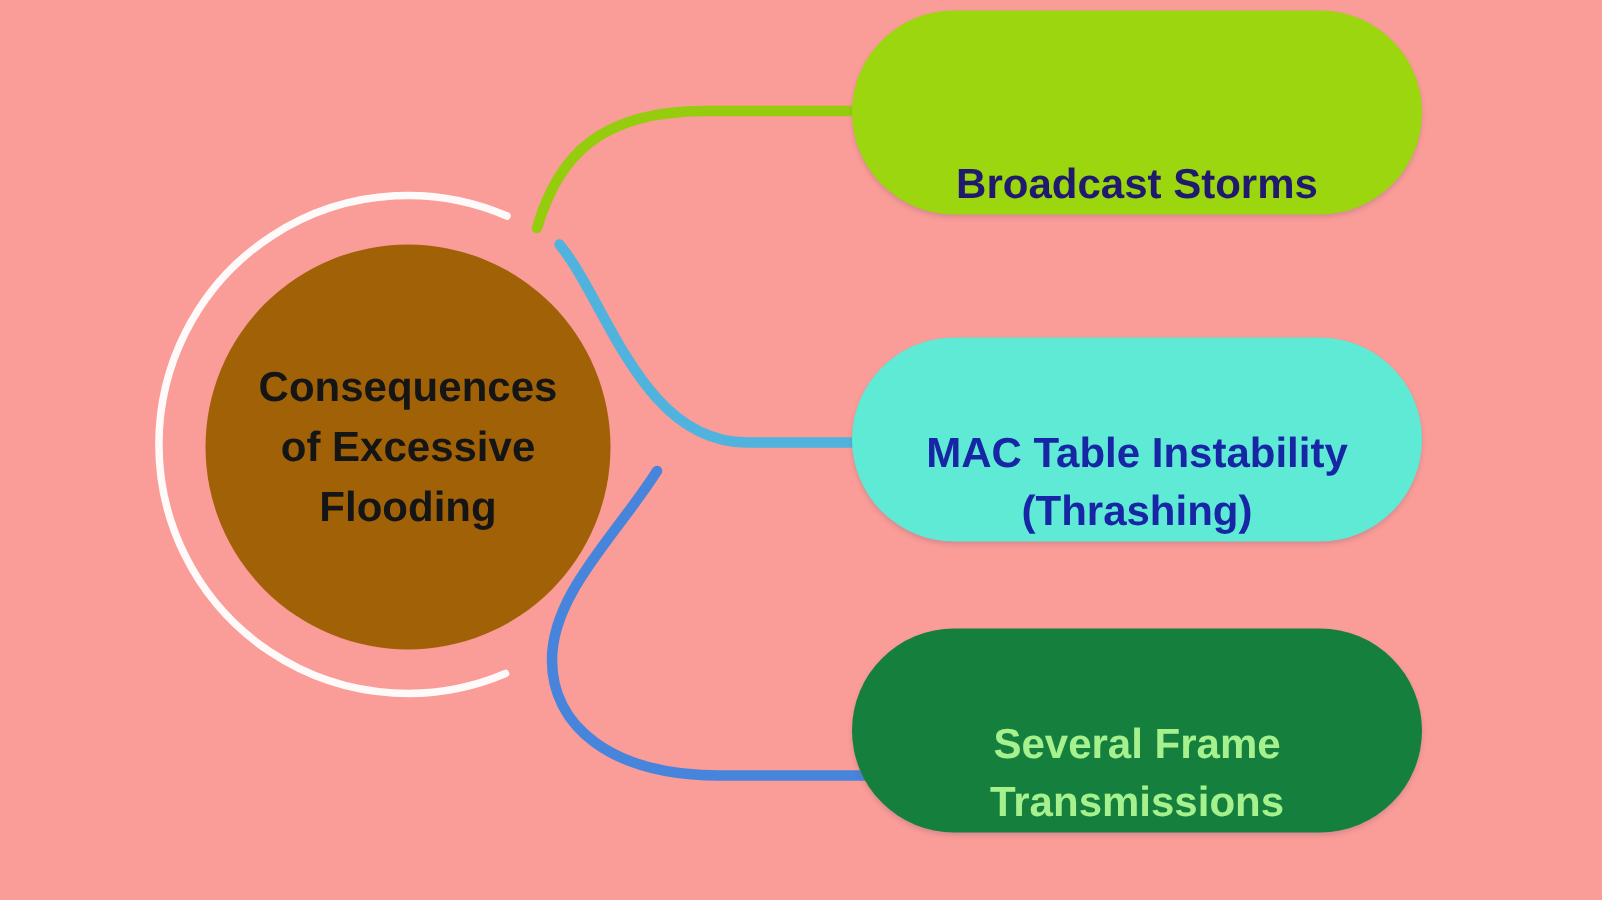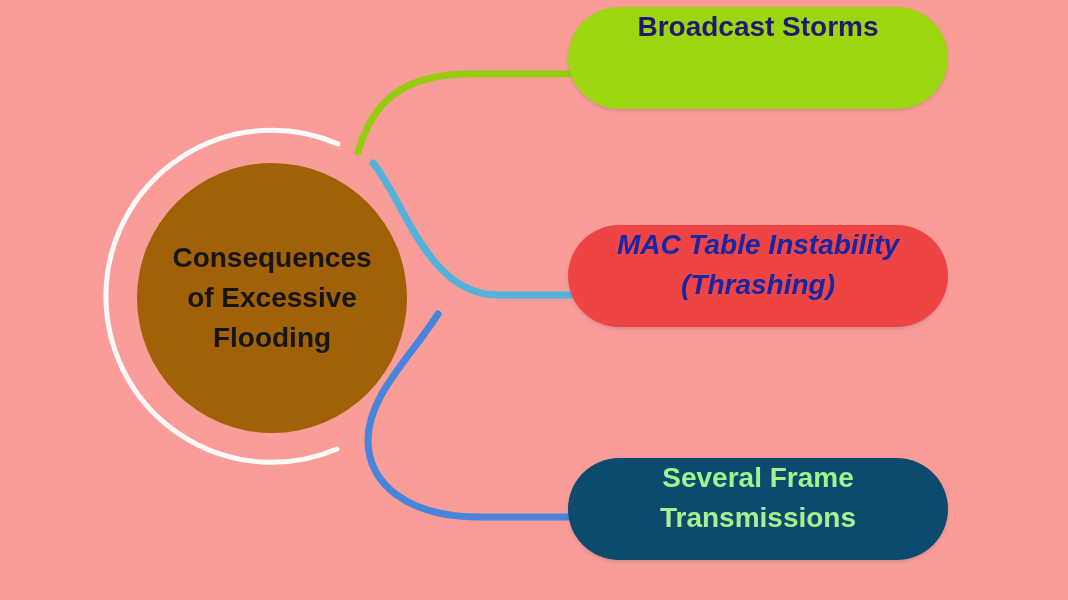--- a/index.html
+++ b/index.html
@@ -40,37 +40,37 @@
     width: 205px;
     font-size: 28px;
     font-weight: 700;
     line-height: 1.43;
     color: #151515;
   }
   .pill {
     position: absolute;
     left: 568px;
     width: 380px;
-    height: 102px;
+    height: 136px;
     border-radius: 70px;
     display: flex;
-    align-items: flex-start;
+    align-items: flex-end;
     justify-content: center;
     text-align: center;
     box-shadow: 0 2px 3px rgba(120, 90, 120, 0.25);
   }
   .pill-label {
     padding: 0 12px;
     font-size: 28px;
     font-weight: 700;
     line-height: 1.42;
   }
   .pill-broadcast { top: 7px;   background: #9BD60E; color: #201A6E; }
-  .pill-mac       { top: 225px; background: #ef4444; color: #1726A4; font-style: italic; }
-  .pill-frames    { top: 458px; background: #0c4a6e; color: #A6F18D; }
+  .pill-mac       { top: 225px; background: #5eead4; color: #1726A4; }
+  .pill-frames    { top: 419px; background: #15803d; color: #A6F18D; }
 </style>
 </head>
 <body>
 
 <div class="canvas">
 
   <svg class="connector-layer" viewBox="0 0 1068 600">
 
     <path d="M 338 144 A 166 166 0 1 0 337 449" fill="none" stroke="#FFFFFF" stroke-opacity="0.95" stroke-width="5" stroke-linecap="round"></path>
 

